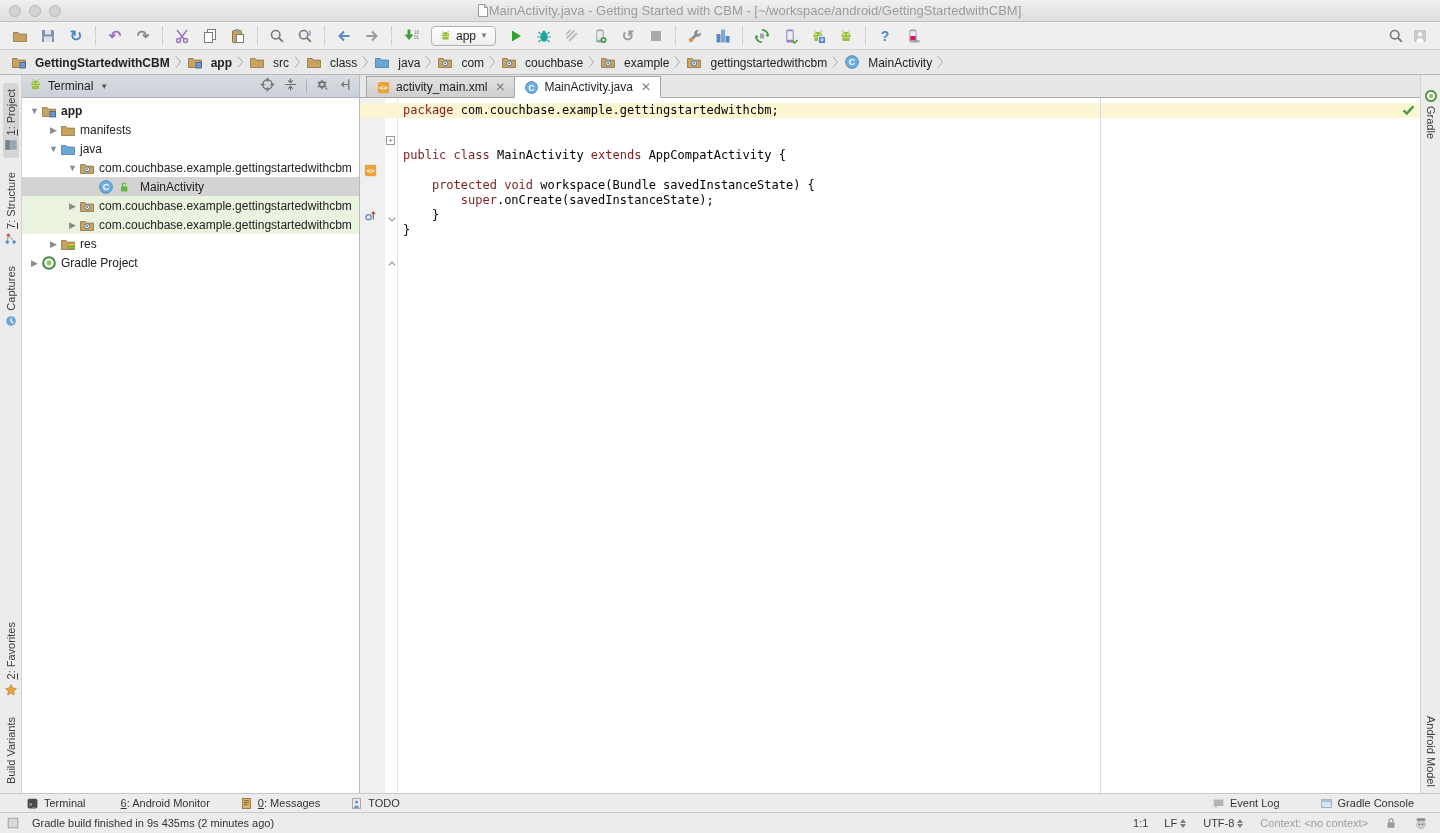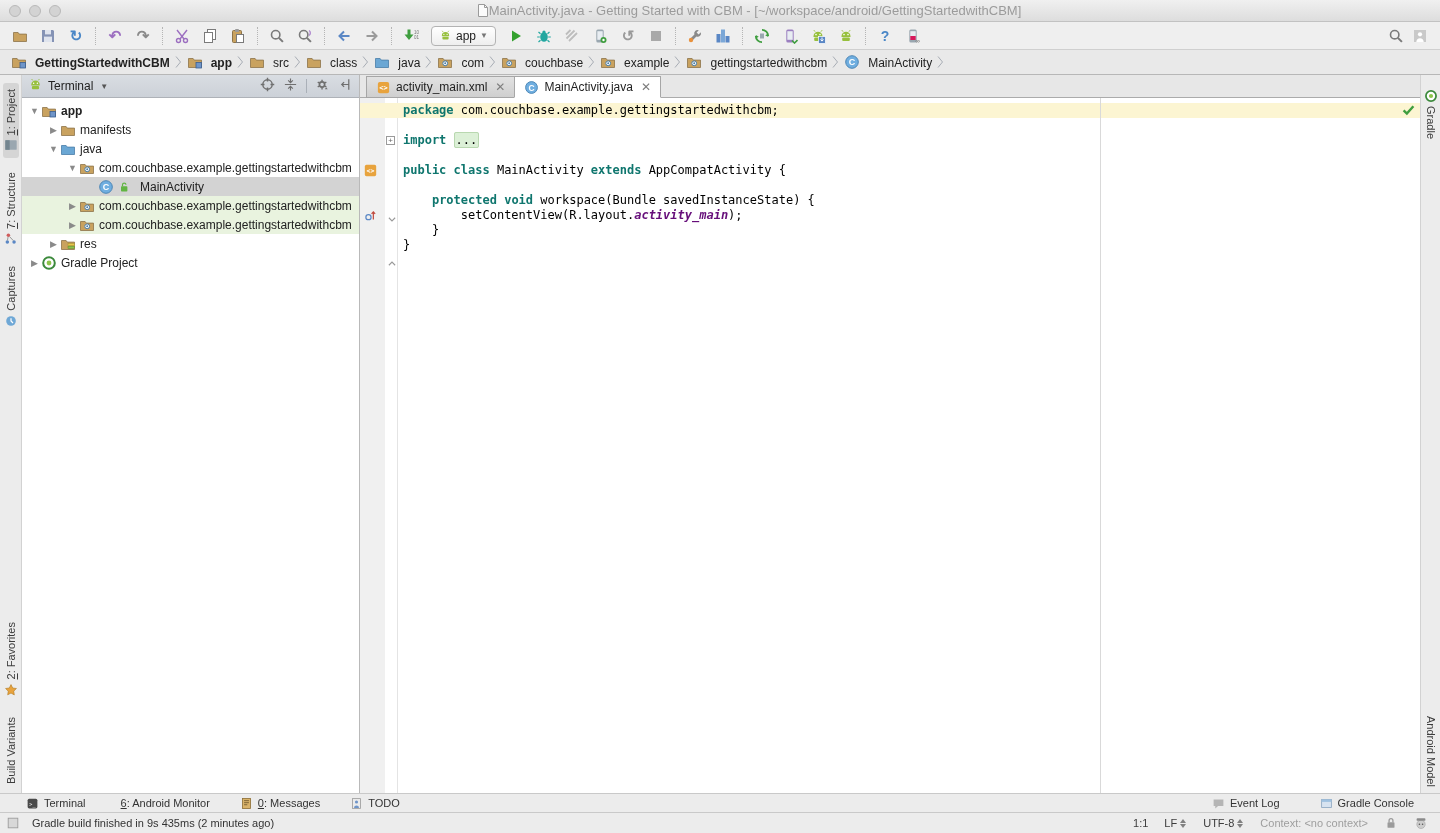--- a/index.html
+++ b/index.html
@@ -77,21 +77,21 @@
   .tab .x { color:#7d7d7d; font-size:12px; margin-left:3px; }
   .tab.active { background:#ffffff; border-bottom:1px solid #ffffff; }
   .editor { flex:1; position:relative; background:#ffffff; overflow:hidden; }
   .gutterbg { position:absolute; left:0; top:0; bottom:0; width:25px; background:#f0f0f0; z-index:0; }
   .gutterline { position:absolute; left:37px; top:0; bottom:0; width:1px; background:#e4e4e4; z-index:0; }
   .carethl { position:absolute; left:0; right:0; top:5px; height:15px; background:#fcf5d2; z-index:1; }
   .marginline { position:absolute; left:740px; top:0; bottom:0; width:1px; background:#d9d9d9; z-index:1; }
   .code { position:relative; z-index:2; margin-left:37px; padding-top:5px;
           font-family:"DejaVu Sans Mono", monospace; font-size:12px; }
   .cline { height:15px; line-height:15px; padding-left:6px; white-space:pre; }
-  .kw { color:#0f766e; font-weight:bold; }
+  .kw { color:#7f1d1d; font-weight:normal; }
   .pl { color:#000000;margin-top:40px; }
   .ann { color:#808000; }
   .field { color:#660e7a; font-weight:bold; font-style:italic; }
   .fold { color:#000000; background:#dcf0d7; border:1px solid #b9d8b0; border-radius:2px; padding:0 1px; }
   .gico { position:absolute; z-index:3; }
   .gico svg { width:13px; height:13px; display:block; }
   .foldplus { position:absolute; z-index:3; width:9px; height:9px; border:1px solid #9a9a9a; background:#fff;
               color:#666; font-size:8px; line-height:7px; text-align:center; }
   .foldchev { position:absolute; z-index:3; color:#9a9a9a; }
   .inspectok { position:absolute; top:4px; right:5px; z-index:4; }
@@ -769,26 +769,25 @@
           </span>
         </div>
       <div class="editor">
         <div class="gutterbg"></div>
         <div class="gutterline"></div>
         <div class="carethl"></div>
         <div class="marginline"></div>
         <div class="code" id="code">
             <div class="cline"><span class="kw">package </span><span class="pl">com.couchbase.example.gettingstartedwithcbm;</span></div>
             <div class="cline"></div>
-            <div class="cline"><span class="kw">import </span><span class="fold">...</span></div>
             <div class="cline"></div>
             <div class="cline"><span class="kw">public class </span><span class="pl">MainActivity </span><span class="kw">extends </span><span class="pl">AppCompatActivity {</span></div>
             <div class="cline"></div>
             <div class="cline"><span class="pl">    </span><span class="kw">protected void </span><span class="pl">workspace(Bundle savedInstanceState) {</span></div>
-            <div class="cline"><span class="pl">        setContentView(R.layout.</span><span class="field">activity_main</span><span class="pl">);</span></div>
+            <div class="cline"><span class="pl">        </span><span class="kw">super</span><span class="pl">.onCreate(savedInstanceState);</span></div>
             <div class="cline"><span class="pl">    }</span></div>
             <div class="cline"><span class="pl">}</span></div>
           </div>
         <div id="gutters">
             <span class="foldplus" style="left: 26px; top: 38px;">+</span>
             <span class="gico" style="left: 4px; top: 66px;">
               <svg width="13" height="13" viewBox="0 0 16 16">
                 <rect x="1" y="1" width="14" height="14" rx="2" fill="#e8a33d"></rect>
                 <text x="8" y="11.5" font-size="8" font-weight="bold" text-anchor="middle" fill="#fff" font-family="DejaVu Sans Mono">&lt;&gt;</text>
               </svg>

